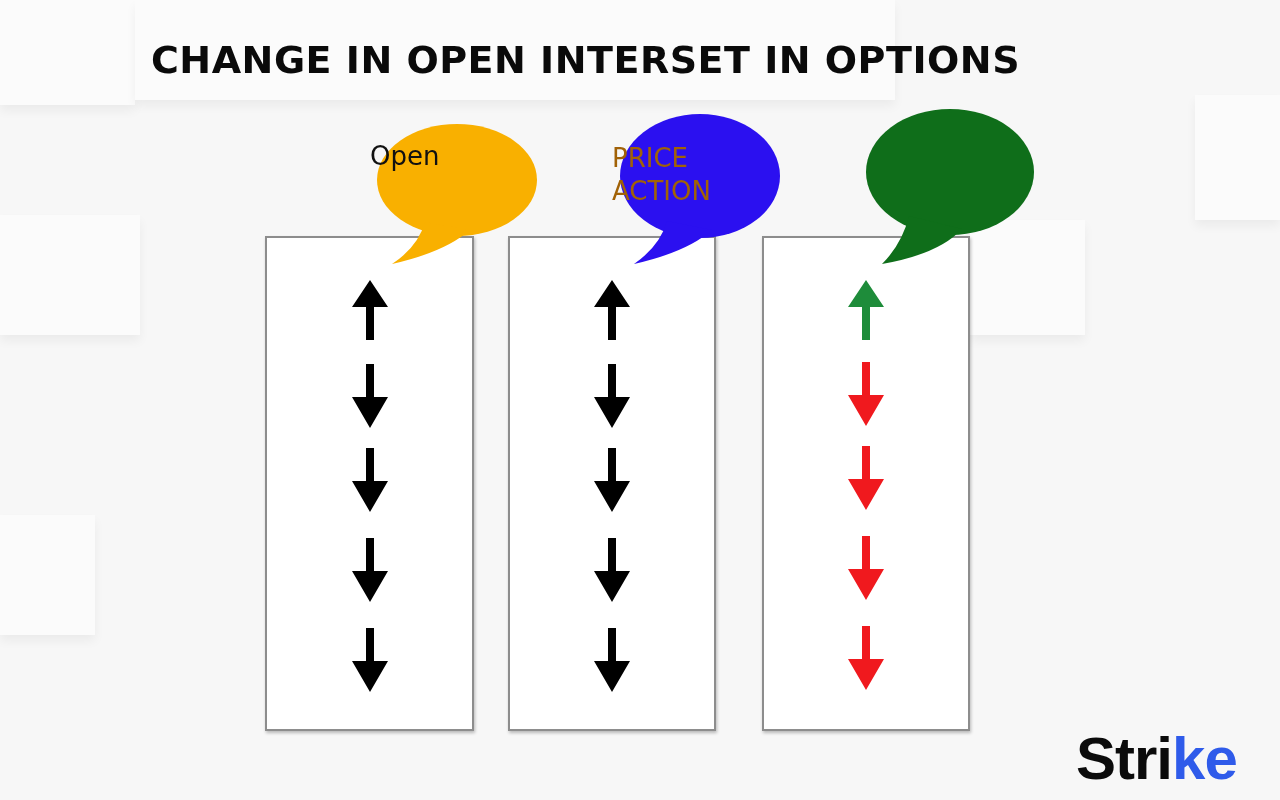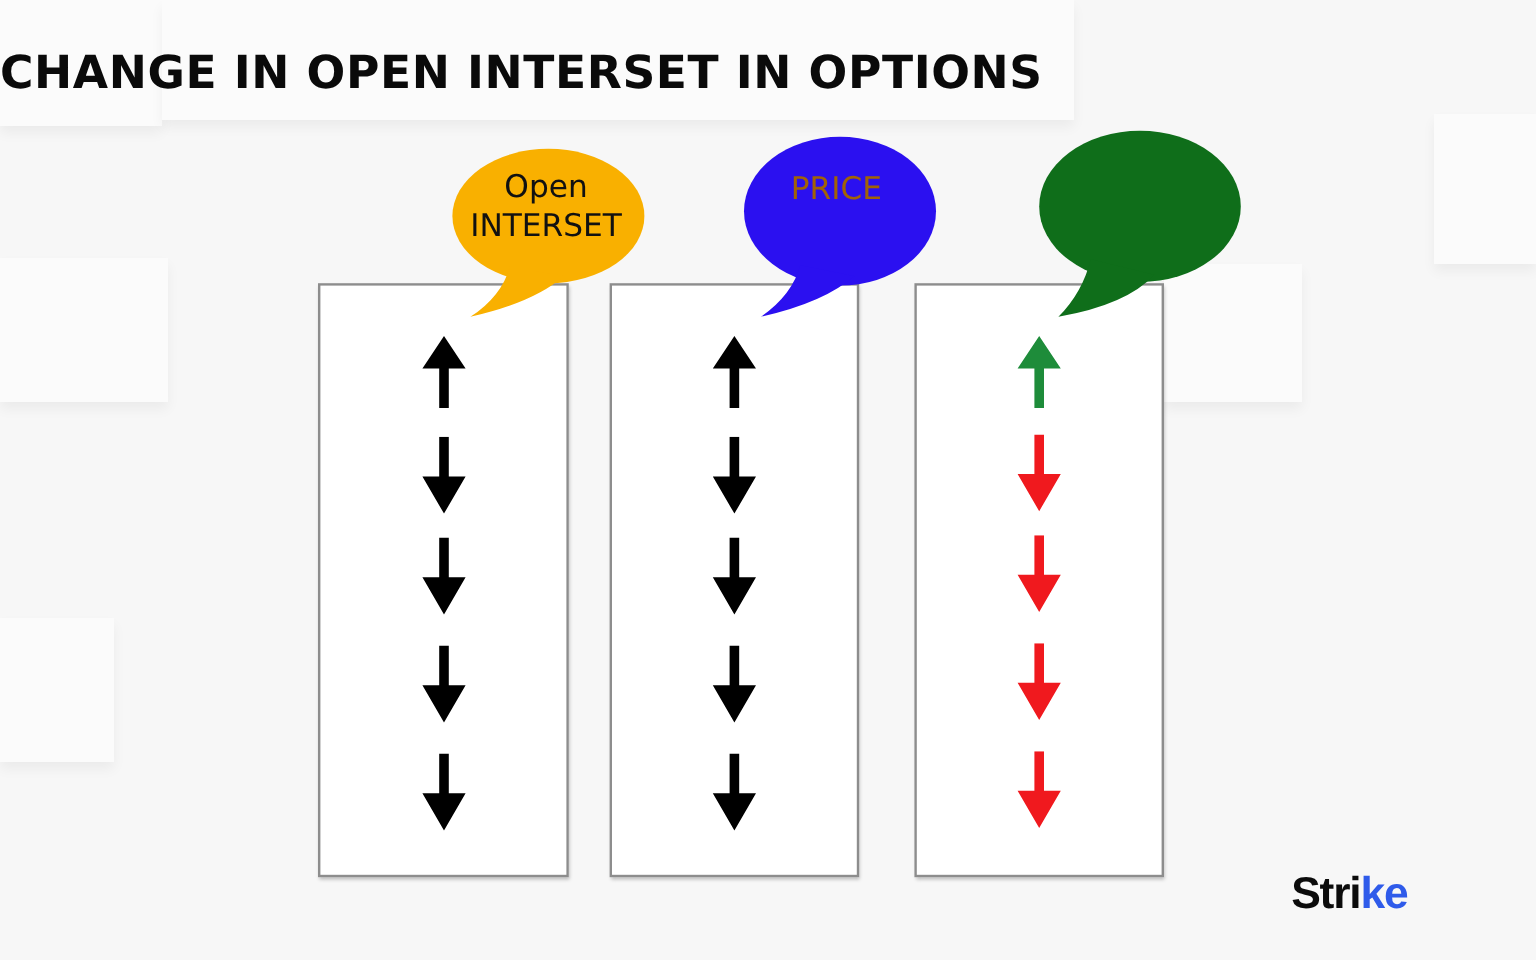--- a/index.html
+++ b/index.html
@@ -1,27 +1,27 @@
 <!DOCTYPE html>
 <html><head>
 <meta charset="utf-8">
 <style>
   html,body{margin:0;padding:0;}
   body{width:1280px;height:800px;position:relative;overflow:hidden;
     background:#f7f7f7;font-family:"DejaVu Sans","Liberation Sans",sans-serif;}
   .bg-panel{position:absolute;background:#fbfbfb;box-shadow:0 6px 10px rgba(0,0,0,0.05);}
-  .title{position:absolute;left:0;width:1020px;top:38px;text-align:left;
+  .title{position:absolute;left:0;width:1020px;top:38px;text-align:right;
     font-weight:bold;font-size:38px;letter-spacing:0.5px;color:#0a0a0a;}
   .col{position:absolute;top:236px;height:495px;background:#fff;
     border:2px solid #8d8d8d;box-shadow:1px 2px 3px rgba(0,0,0,0.25);box-sizing:border-box;}
   .arrow{position:absolute;left:50%;transform:translateX(-50%);width:40px;height:66px;}
   .bubble{position:absolute;}
-  .bubble-text{position:absolute;left:0;right:0;text-align:center;font-size:26px;line-height:33px;}
+  .bubble-text{position:absolute;left:0;right:0;text-align:left;font-size:26px;line-height:33px;}
   .logo{position:absolute;left:1076px;top:724px;font-family:"Liberation Sans",sans-serif;
-    font-weight:bold;font-size:37px;color:#0b0b0b;letter-spacing:-1px;}
+    font-weight:bold;font-size:60px;color:#0b0b0b;letter-spacing:-1px;}
   .logo-k{color:#2f5bea;}
 </style>
 </head>
 <body>
 
 <div class="bg-panel" style="left:0;top:0;width:135px;height:105px;"></div>
 <div class="bg-panel" style="left:135px;top:0;width:760px;height:100px;"></div>
 <div class="bg-panel" style="left:1195px;top:95px;width:85px;height:125px;"></div>
 <div class="bg-panel" style="left:0;top:215px;width:140px;height:120px;"></div>
 <div class="bg-panel" style="left:970px;top:220px;width:115px;height:115px;"></div>
@@ -83,31 +83,31 @@
     </svg>
 </div>
 
 <div class="bubble" style="left:370px;top:122px;width:170px;height:145px;">
   <svg width="170" height="145" viewBox="0 0 170 145" style="position:absolute;left:0;top:0;">
     <ellipse cx="87" cy="58" rx="80" ry="56" fill="#f9b000"></ellipse>
     <path d="M55,100 Q48,125 22,142 Q75,130 100,108 Z" fill="#f9b000"></path>
   </svg>
   <div class="bubble-text" style="top:18px;color:#111;">
     <div>Open</div>
-    <div>INTERSET</div>
   </div>
 </div>
 
 <div class="bubble" style="left:612px;top:106px;width:170px;height:160px;">
   <svg width="170" height="160" viewBox="0 0 170 160" style="position:absolute;left:0;top:0;">
     <ellipse cx="88" cy="70" rx="80" ry="62" fill="#2b10f0"></ellipse>
     <path d="M55,115 Q48,140 22,158 Q75,146 100,124 Z" fill="#2b10f0"></path>
   </svg>
   <div class="bubble-text" style="top:36px;color:#a16207;">
     <div>PRICE</div>
+    <div>ACTION</div>
   </div>
 </div>
 
 <div class="bubble" style="left:864px;top:104px;width:172px;height:162px;">
   <svg width="172" height="162" viewBox="0 0 172 162" style="position:absolute;left:0;top:0;">
     <ellipse cx="86" cy="68" rx="84" ry="63" fill="#0f6e1a"></ellipse>
     <path d="M45,112 Q38,140 18,160 Q75,150 98,125 Z" fill="#0f6e1a"></path>
   </svg>
 </div>
 

